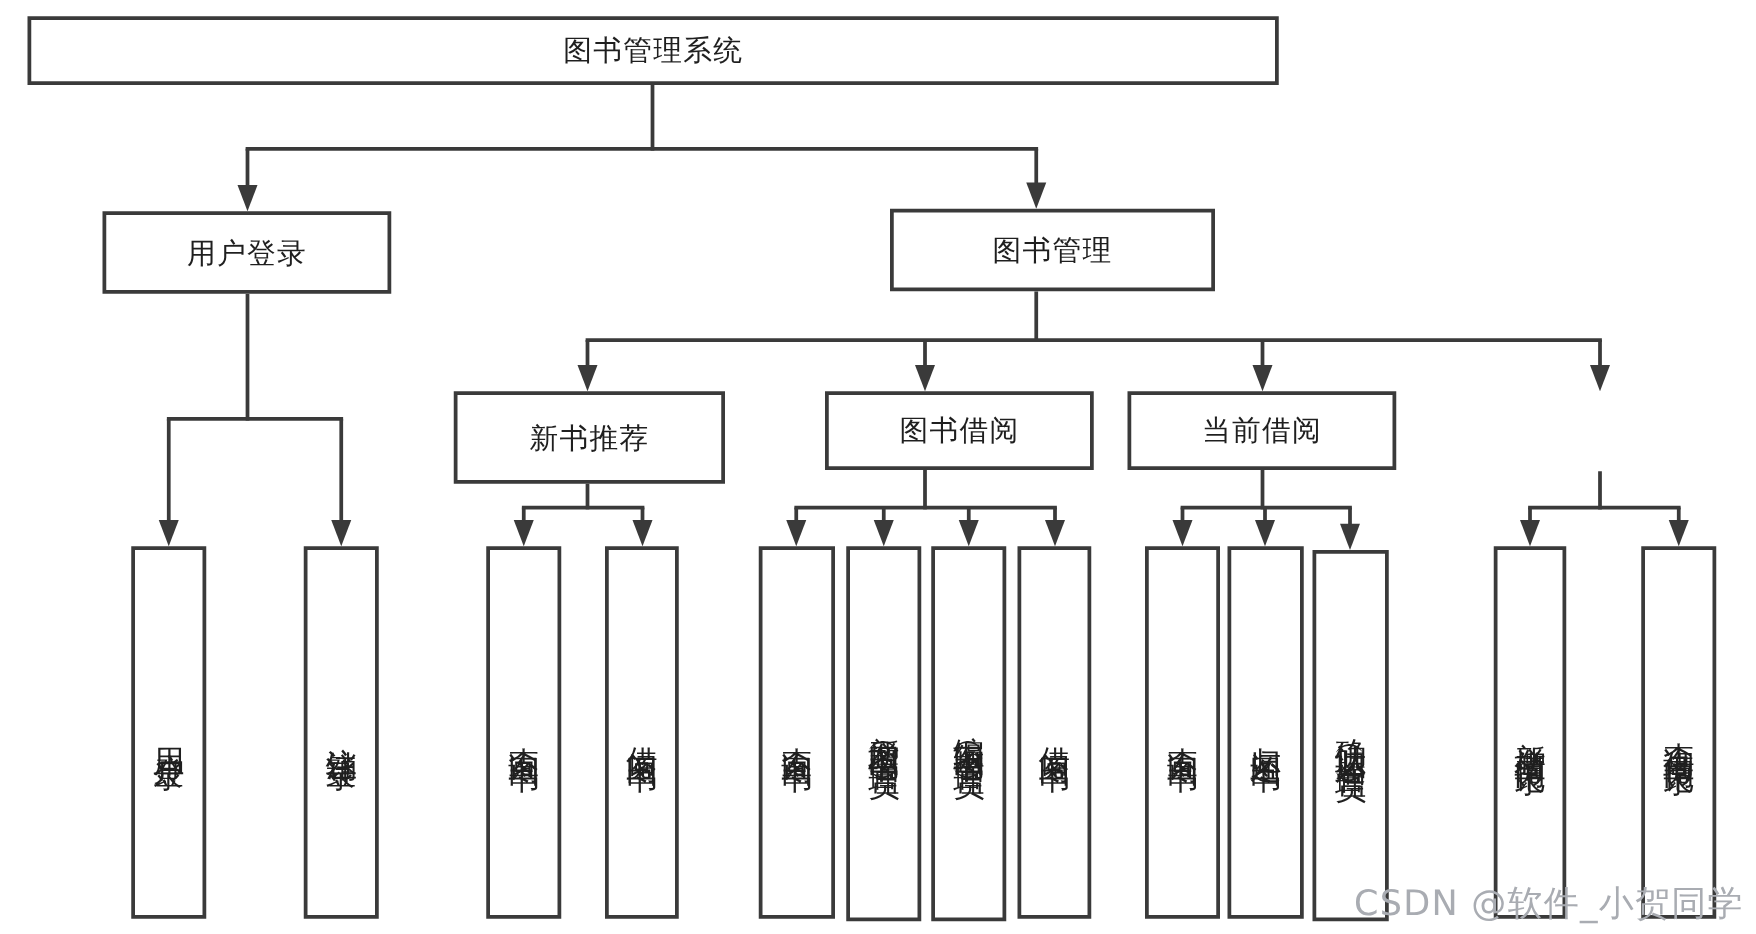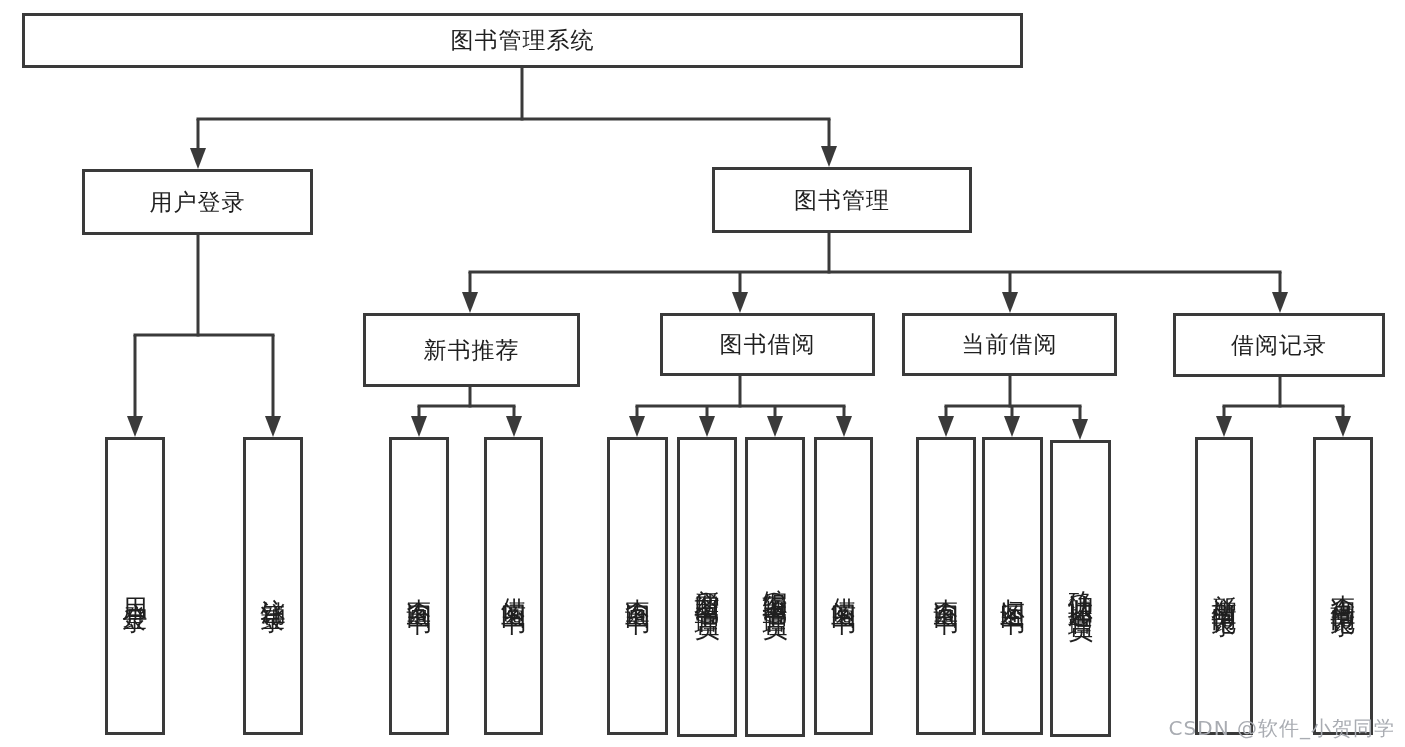--- a/index.html
+++ b/index.html
@@ -13,21 +13,21 @@
     font-family:"DejaVu Sans","Liberation Sans",sans-serif;}
   .stage{position:relative;width:1405px;height:747px;background:var(--bg);}
   .connectors{position:absolute;left:0;top:0;width:1405px;height:747px;}
   .connectors line{stroke:var(--line);stroke-width:3;}
   .connectors polygon{fill:var(--line);}
   .node{position:absolute;background:#fff;border:3px solid var(--line);
     display:flex;align-items:center;justify-content:center;color:var(--text);}
   .hlabel{font-size:23px;letter-spacing:1px;white-space:nowrap;}
   .vlabel{writing-mode:vertical-rl;text-orientation:mixed;font-size:25px;
     letter-spacing:4px;line-height:1;white-space:nowrap;}
-  .watermark{position:absolute;right:10px;bottom:5px;font-size:20px;
+  .watermark{position:absolute;right:10px;bottom:5px;font-size:28px;
     color:var(--wm);letter-spacing:1px;white-space:nowrap;}
 </style>
 </head>
 <body>
 
 <div class="stage">
 
   <svg class="connectors" viewBox="0 0 1405 747" xmlns="http://www.w3.org/2000/svg">
 
     <line x1="522" y1="68" x2="522" y2="120.5"></line>
@@ -103,23 +103,20 @@
 
   <div class="node" style="left:363px;top:313px;width:217px;height:74px;">
     <span class="hlabel">新书推荐</span>
   </div>
   <div class="node" style="left:632px;top:313px;width:215px;height:63px;margin-left:28px;">
     <span class="hlabel">图书借阅</span>
   </div>
   <div class="node" style="left:902px;top:313px;width:215px;height:63px;">
     <span class="hlabel">当前借阅</span>
   </div>
-  <div class="node" style="left:1173px;top:313px;width:212px;height:64px;">
-    <span class="hlabel">借阅记录</span>
-  </div>
 
   <div class="node" style="left:105px;top:437px;width:60px;height:298px;">
     <span class="vlabel">用户登录</span>
   </div>
   <div class="node" style="left:243px;top:437px;width:60px;height:298px;">
     <span class="vlabel">注销登录</span>
   </div>
 
   <div class="node" style="left:389px;top:437px;width:60px;height:298px;">
     <span class="vlabel">查询图书</span>

